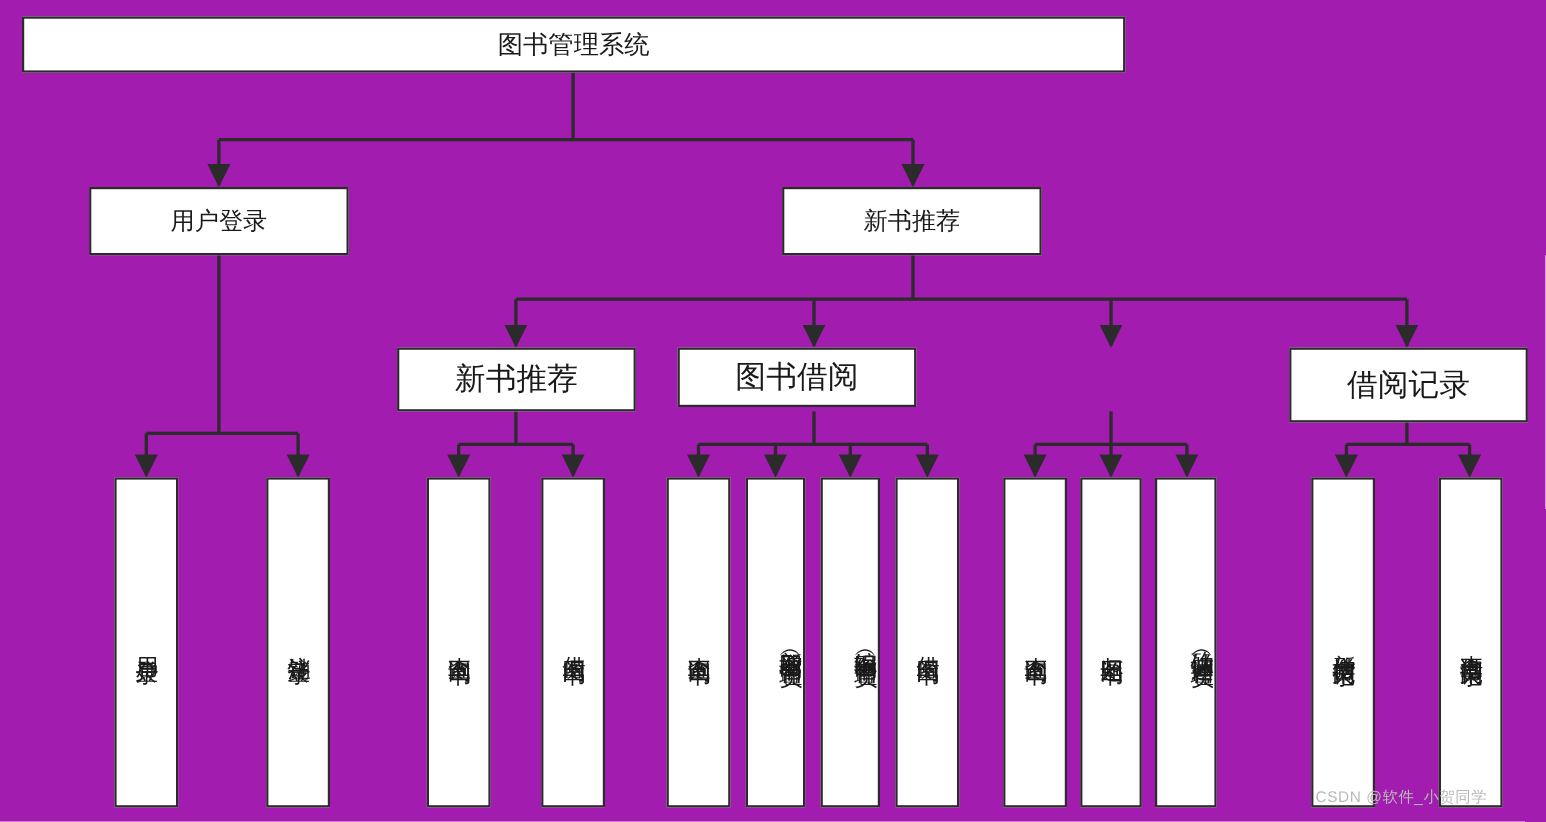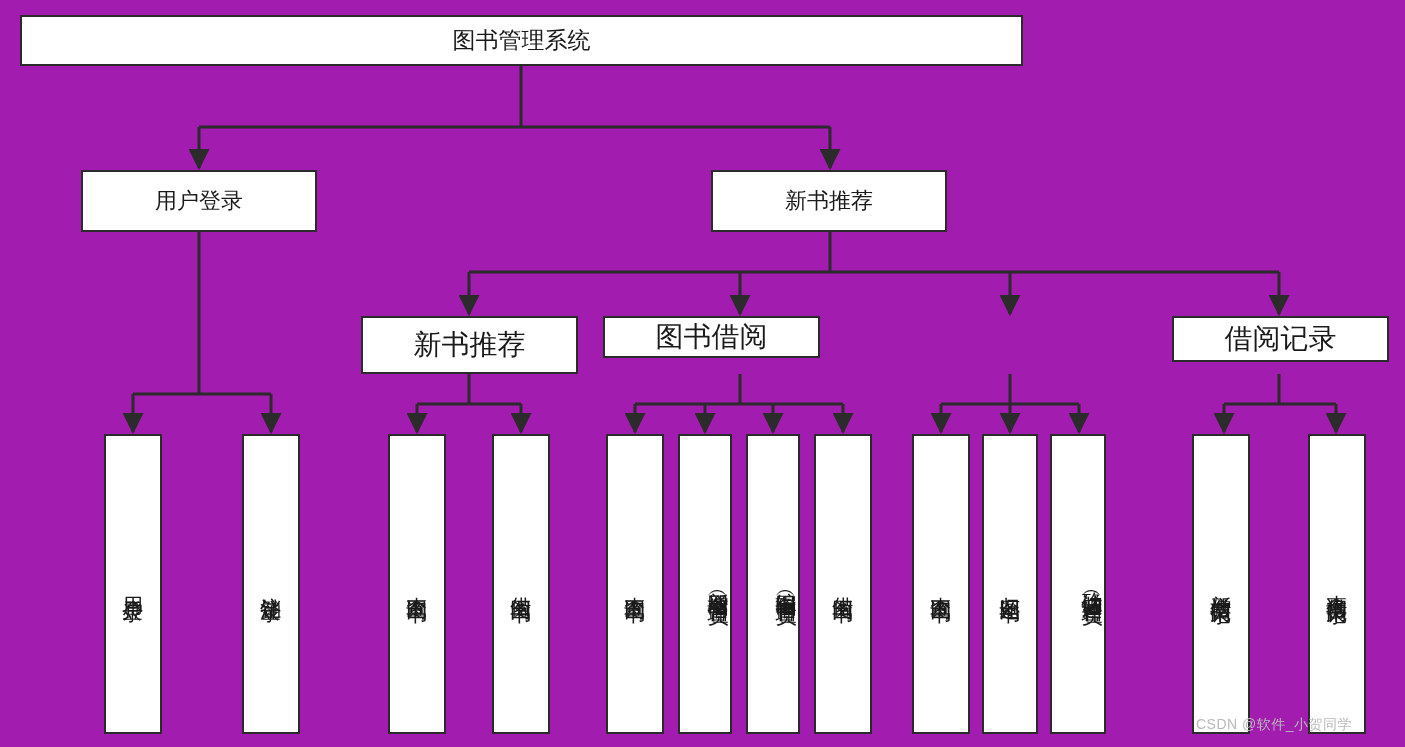--- a/index.html
+++ b/index.html
@@ -132,24 +132,24 @@
   <div class="node lvl1" style="left:81px; top:170px; width:236px; height:62px;">
     <span>用户登录</span>
   </div>
   <div class="node lvl1" style="left:711px; top:170px; width:236px; height:62px;">
     <span>新书推荐</span>
   </div>
 
   <div class="node lvl2" style="left:361px; top:316px; width:217px; height:58px;">
     <span>新书推荐</span>
   </div>
-  <div class="node lvl2" style="left:603px; top:316px; width:217px; height:42px;">
+  <div class="node lvl2" style="left:616px; top:316px; width:217px; height:54px;">
     <span>图书借阅</span>
   </div>
-  <div class="node lvl2" style="left:1172px; top:316px; width:217px; height:46px;">
+  <div class="node lvl2" style="left:1172px; top:316px; width:217px; height:68px;">
     <span>借阅记录</span>
   </div>
 
   <div class="node leaf" style="left:104px; top:434px; width:58px; height:300px;">
     <span class="txt">用户登录</span>
   </div>
   <div class="node leaf" style="left:242px; top:434px; width:58px; height:300px;">
     <span class="txt">注销登录</span>
   </div>
 

